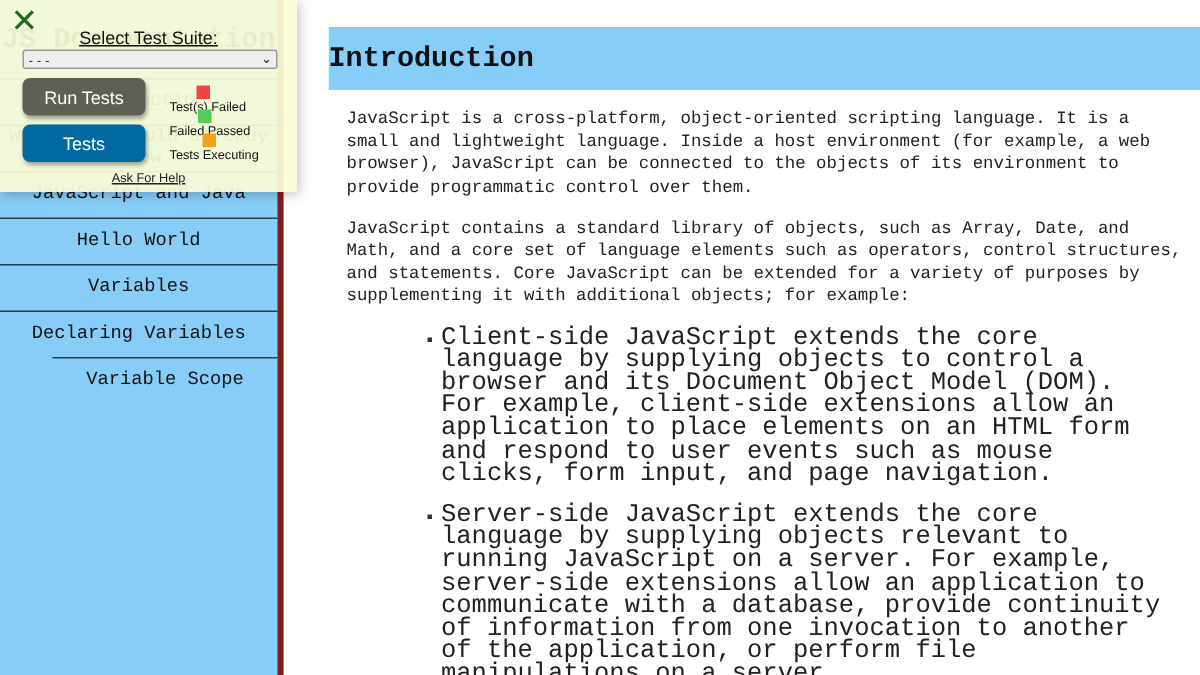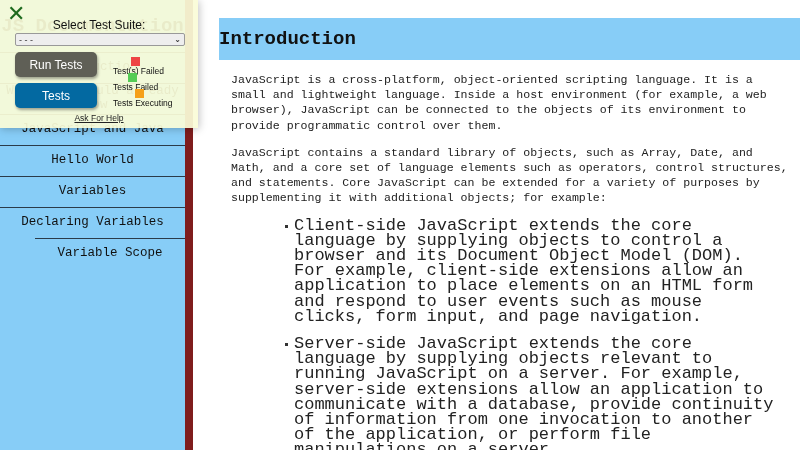--- a/index.html
+++ b/index.html
@@ -5,21 +5,21 @@
     html, body { margin: 0; padding: 0; }
     body {
       width: 800px; height: 450px; overflow: hidden; position: relative;
       background: #ffffff;
       font-family: "Liberation Mono", "DejaVu Sans Mono", monospace;
       color: #222;
     }
     
     #navbar {
       position: absolute; left: 0; top: 0; width: 185px; height: 450px;
-      background: #87cdf7; border-right: 8px solid #7f1d1d;
+      background: #87cdf7; border-right: 4px solid #7f1d1d;
     }
     #navbar header {
       height: 52px; display: flex; align-items: center; justify-content: center;
       font-weight: bold; font-size: 19px; color: #111;
       background: #87cdf7;
     }
     #navbar ul { list-style: none; margin: 0; padding: 0; }
     #navbar li {
       height: 30px; border-top: 1px solid #2a3b4a;
       display: flex; align-items: center; justify-content: center;
@@ -55,21 +55,21 @@
       background: rgba(250, 252, 215, 0.93);
       box-shadow: 1px 1px 8px rgba(0,0,0,0.25);
       font-family: "Liberation Sans", "DejaVu Sans", sans-serif;
     }
     #close-x {
       position: absolute; left: 7px; top: 3px; font-size: 22px; font-weight: bold; color: #1e6b1e;
       line-height: 22px;
     }
     #suite-label {
       position: absolute; left: 0; width: 198px; top: 18px; text-align: center;
-      font-size: 12px; color: #111;
+      font-size: 12px; color: #111; text-decoration: underline;
     }
     #suite-select {
       position: absolute; left: 15px; top: 33px; width: 170px; height: 13px;
       background: #eeeeee; border: 1px solid #999; border-radius: 2px;
       font-size: 9px; color: #333; display: flex; align-items: center; justify-content: space-between;
       padding: 0 3px; box-sizing: border-box;
     }
     #suite-select .chev { font-size: 8px; font-weight: bold; }
     .btn {
       position: absolute; left: 15px; width: 82px; height: 25px; border-radius: 5px;
@@ -129,21 +129,21 @@
   </div>
   <div id="run-btn" class="btn">Run Tests</div>
   <div id="tests-btn" class="btn">Tests</div>
 
   <div class="legend-row" style="top:57px;">
     <span class="swatch" style="background:#ee4444;"></span>
     <span>Test(s) Failed</span>
   </div>
   <div class="legend-row" style="top:73px;">
     <span class="swatch" style="background:#55cc55;"></span>
-    <span>Tests Failed</span>
+    <span>Failed Passed</span>
   </div>
   <div class="legend-row" style="top:89px;">
     <span class="swatch" style="background:#f5a01a;"></span>
     <span>Tests Executing</span>
   </div>
 
   <div id="help-link">Ask For Help</div>
 </div>
 
 </body></html>

